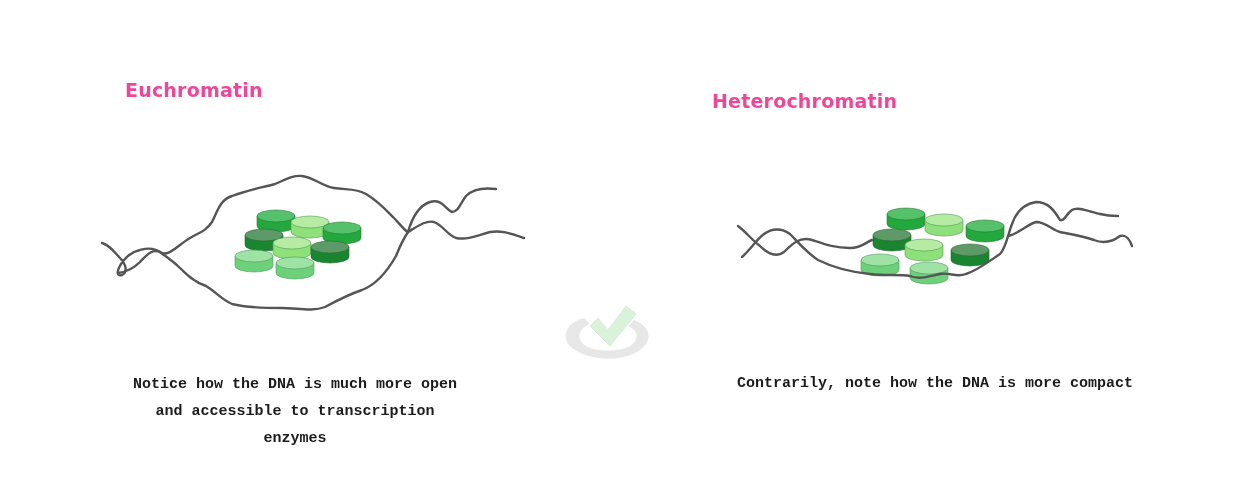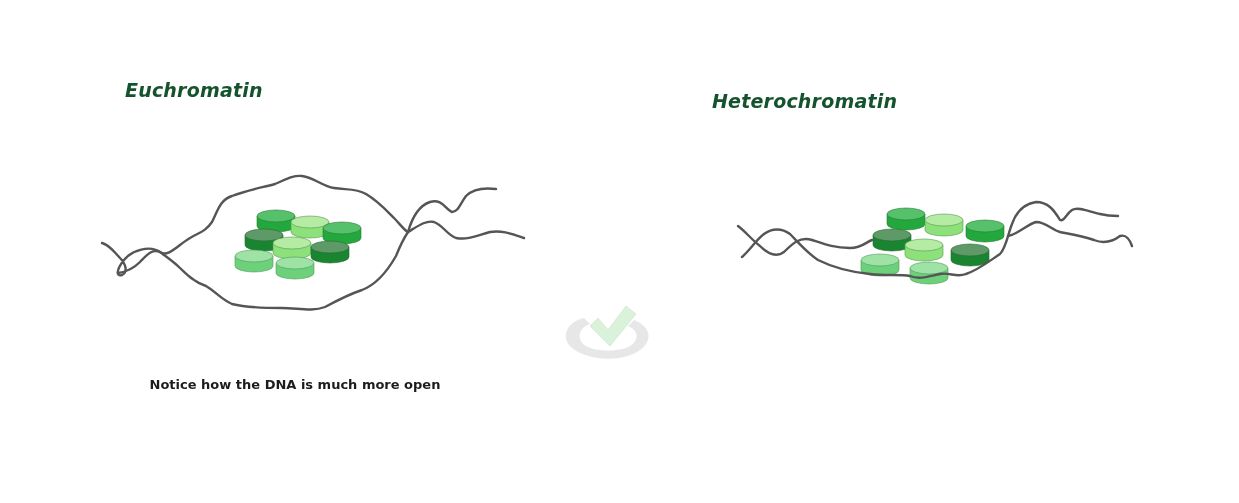--- a/index.html
+++ b/index.html
@@ -1,21 +1,21 @@
 <!DOCTYPE html>
 <html><head>
 <meta charset="utf-8">
 <style>
   html, body { margin: 0; padding: 0; background: #ffffff; }
   body { width: 1239px; height: 503px; position: relative; overflow: hidden;
          font-family: "DejaVu Sans", "Liberation Sans", sans-serif; color: #1a1a1a; }
-  .title { position: absolute; font-size: 19px; font-weight: bold; letter-spacing: 0.2px; color: #14532d; font-style: italic; }
+  .title { position: absolute; font-size: 19px; font-weight: bold; letter-spacing: 0.2px; color: #ec4899; }
   #title-left { left: 125px; top: 79px; }
   #title-right { left: 712px; top: 90px; }
-  .caption { position: absolute; font-size: 13px; font-weight: bold; line-height: 27px; text-align: center; color: #1c1c1c; }
+  .caption { position: absolute; font-size: 15px; font-weight: bold; line-height: 27px; text-align: center; color: #1c1c1c; font-family: Liberation Mono, monospace; }
   #caption-left { left: 120px; width: 350px; top: 371px; }
   #caption-right { left: 715px; width: 440px; top: 370px; }
   svg.figure { position: absolute; left: 0; top: 0; }
 </style>
 </head>
 <body>
 
 <div class="title" id="title-left">Euchromatin</div>
 <div class="title" id="title-right">Heterochromatin</div>
 
@@ -77,15 +77,17 @@
   </g>
 
   <g opacity="0.55">
     <path d="M572,348 C560,338 566,322 584,318 L590,324 C578,328 576,340 586,346 C596,352 620,352 630,346 C640,340 638,330 628,326 L634,320 C650,326 654,340 640,350 C624,362 590,362 572,348 Z" fill="#d4d4d4"></path>
     <path d="M590,326 L598,318 L608,330 L626,306 L636,314 L610,346 Z" fill="#bfe8bd" stroke="#a7d8a4" stroke-width="0.8"></path>
   </g>
 </svg>
 
 <div class="caption" id="caption-left">
   <div>Notice how the DNA is much more open</div>
+  <div>and accessible to transcription enzymes</div>
 </div>
 <div class="caption" id="caption-right">
+  <div>Contrarily, note how the DNA is more compact</div>
 </div>
 
 </body></html>

